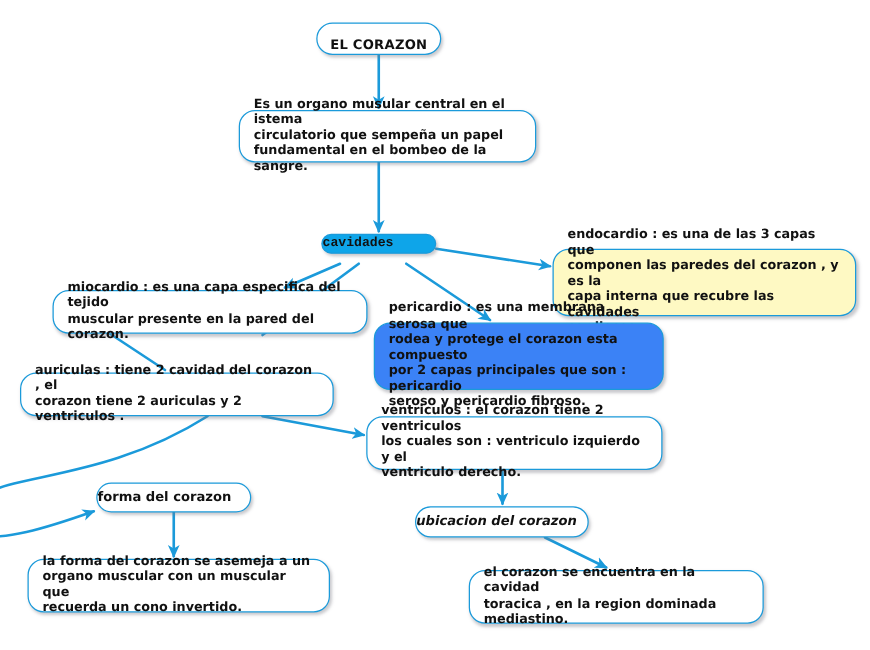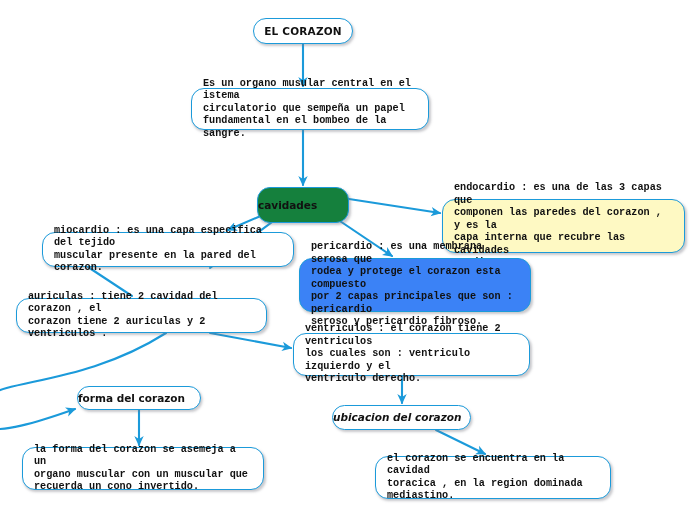--- a/index.html
+++ b/index.html
@@ -38,35 +38,35 @@
     display: block;
     width: 100%;
     color: #111111;
     font-weight: bold;
     line-height: 1.22;
     white-space: pre-line;
   }
   .node.title {
     justify-content: center;
     text-align: center;
+    align-items: flex-end;
   }
   .node.title .txt {
     text-align: center;
     font-size: 10.5px;
     letter-spacing: 0.2px;
   }
   .node.para {
     justify-content: flex-start;
     text-align: left;
   }
   .node.para .txt {
     text-align: left;
     font-size: 10.2px;
     padding: 0 11px;
-    font-family: Liberation Mono, monospace;
   }
   .node.pill .txt {
     font-size: 10.5px;
   }
 </style>
 </head>
 <body>
 
 <div id="canvas">
   <svg id="edges" viewBox="0 0 696 520" width="696" height="520" xmlns="http://www.w3.org/2000/svg">
@@ -92,21 +92,21 @@
   </svg>
   <div id="node-layer">
       <div class="node title" style="left: 253px; top: 18px; width: 100px; height: 26px; border-color: rgb(27, 154, 218); background: rgb(255, 255, 255);">
         <span class="txt" style="color: rgb(17, 17, 17);">EL CORAZON</span>
       </div>
       <div class="node para" style="left: 191px; top: 88px; width: 238px; height: 42px; border-color: rgb(27, 154, 218); background: rgb(255, 255, 255);">
         <span class="txt" style="color: rgb(17, 17, 17);">Es un organo musular central en el istema
 circulatorio que sempeña un papel
 fundamental en el bombeo de la sangre.</span>
       </div>
-      <div class="node pill" style="left: 257px; top: 187px; width: 92px; height: 36px; border-color: rgb(27, 154, 218); background: #15803d;">
+      <div class="node pill" style="left: 257px; top: 187px; width: 92px; height: 16px; border-color: rgb(27, 154, 218); background: #0ea5e9; font-family: Liberation Mono, monospace;">
         <span class="txt" style="color: rgb(17, 17, 17);">cavidades</span>
       </div>
       <div class="node para" style="left: 442px; top: 199px; width: 243px; height: 54px; border-color: rgb(27, 154, 218); background: #fef9c3;">
         <span class="txt" style="color: rgb(17, 17, 17);">endocardio : es una de las 3 capas que
 componen las paredes del corazon , y es la
 capa interna que recubre las cavidades
 cerdiacas.</span>
       </div>
       <div class="node para" style="left: 42px; top: 232px; width: 252px; height: 35px; border-color: rgb(27, 154, 218); background: rgb(255, 255, 255);">
         <span class="txt" style="color: rgb(17, 17, 17);">miocardio : es una capa especifica del tejido

